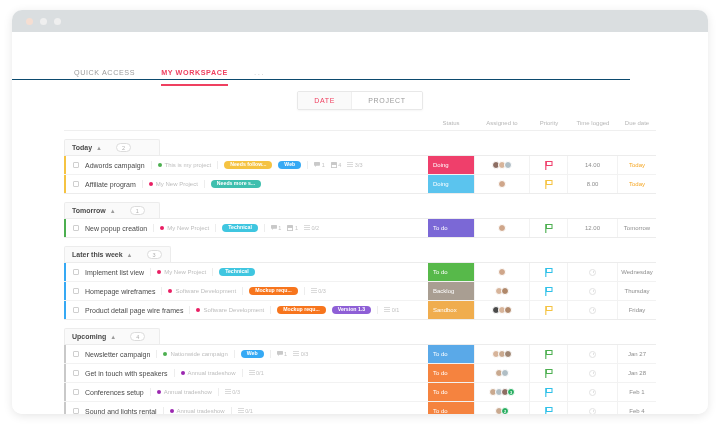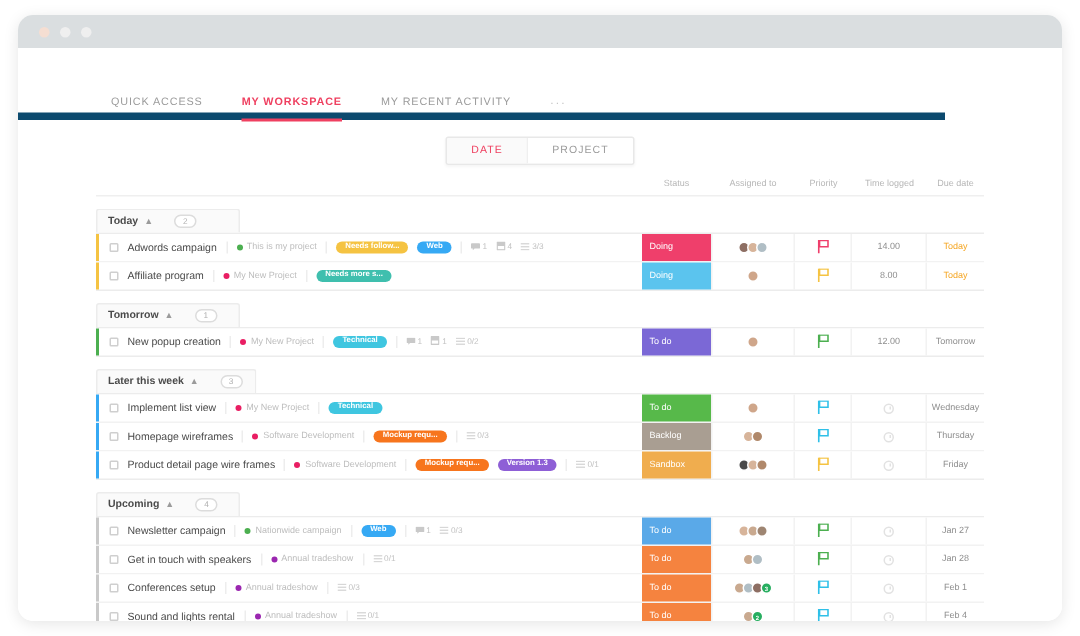--- a/index.html
+++ b/index.html
@@ -36,23 +36,23 @@
   #page {
     flex: 1 1 auto;
     background: #ffffff;
     position: relative;
     overflow: hidden;
   }
 
   
   #toptabs {
     display: flex;
-    align-items: center;
+    align-items: flex-start;
     padding: 36px 0 0 62px;
-    border-bottom: 5px solid #0c4a6e;
+    border-bottom: 1px solid #0c4a6e;
     height: 48px;
     margin-right: 78px;
   }
   .ttab {
     font-size: 7.2px;
     letter-spacing: 0.6px;
     color: #9b9b9b;
     padding: 0 0 7px 0;
     margin-right: 26px;
     border-bottom: 2px solid transparent;
@@ -233,21 +233,20 @@
     <span class="dot d1"></span>
     <span class="dot d2"></span>
     <span class="dot d3"></span>
   </div>
 
   <div id="page">
 
     <div id="toptabs">
         <div class="ttab">QUICK ACCESS</div>
         <div class="ttab active">MY WORKSPACE</div>
-        <div class="ttab">MY RECENT ACTIVITY</div>
         <div class="ttab more">...</div>
       </div>
 
     <div id="segwrap">
       <div id="segment">
           <div class="seg active">DATE</div>
           <div class="seg">PROJECT</div>
         </div>
     </div>
 

